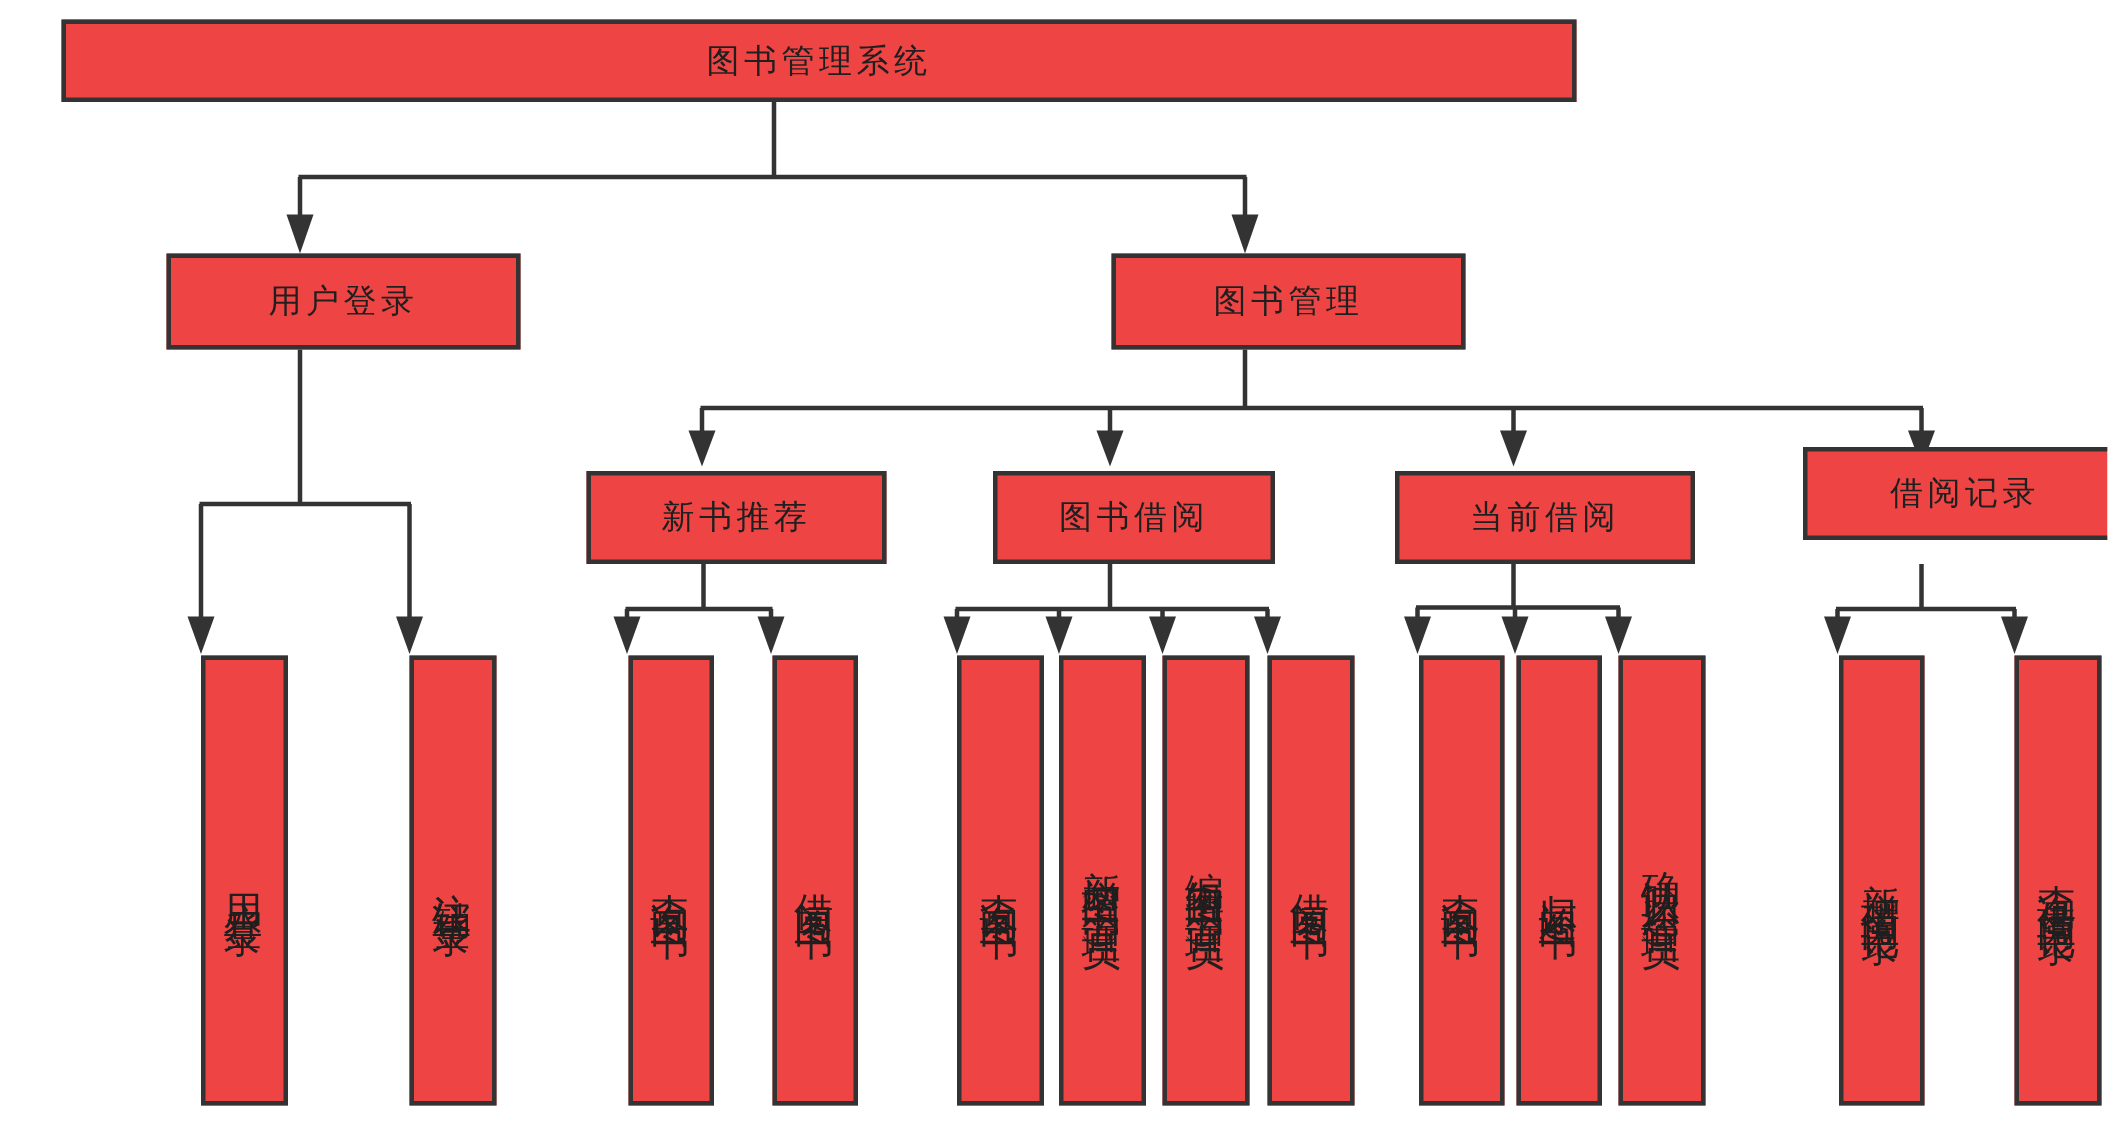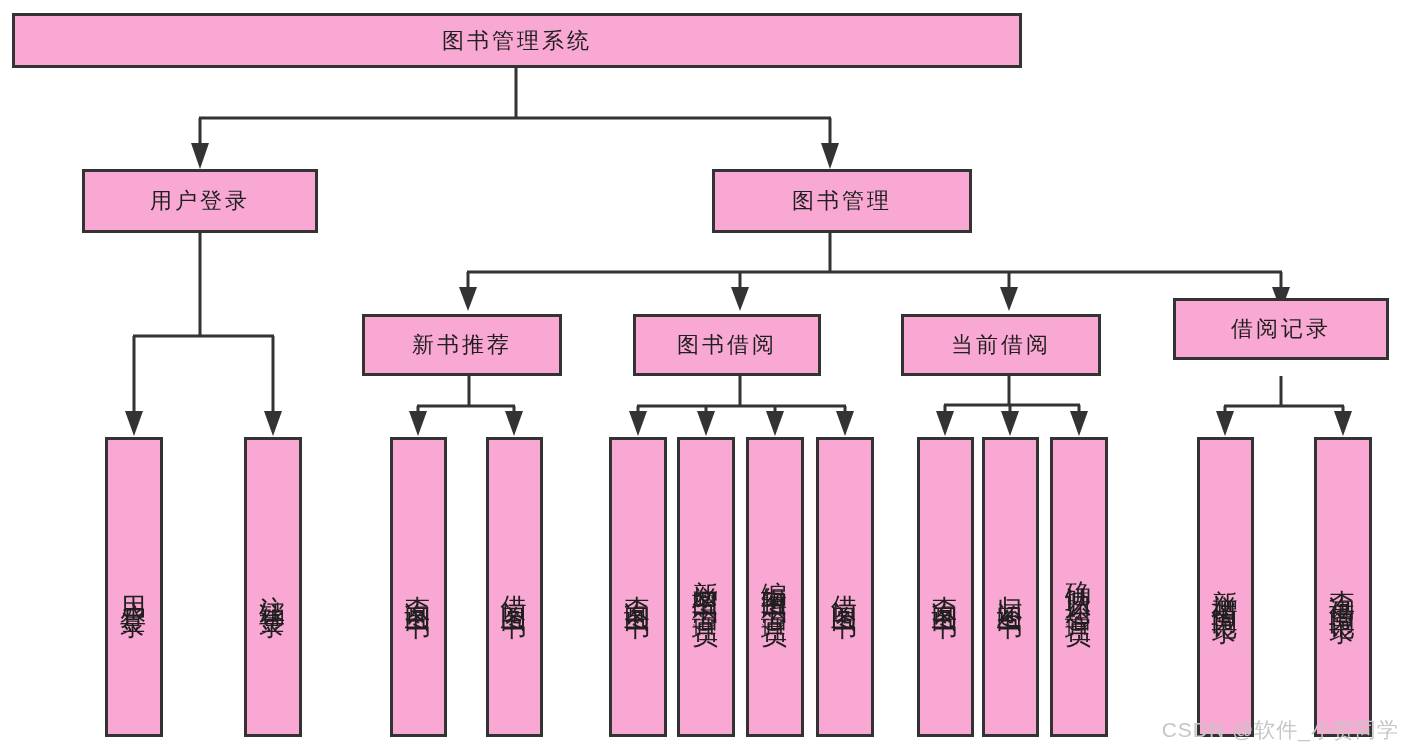--- a/index.html
+++ b/index.html
@@ -7,23 +7,23 @@
   .canvas {
     position:relative; width:1405px; height:747px; overflow:hidden;
     background:var(--background);
     font-family:"Liberation Sans", sans-serif;
   }
   .connectors { position:absolute; left:0; top:0; z-index:1; }
   .connectors path { stroke:var(--line); stroke-width:3; fill:none; }
   .connectors polygon { fill:var(--line); stroke:none; }
   .node {
     position:absolute; box-sizing:border-box; z-index:2;
-    background:#f9a8d4; border:3px solid var(--line);
+    background:#ef4444; border:3px solid var(--line);
     display:flex; align-items:center; justify-content:center;
-    color:var(--text); white-space:nowrap;
+    color:var(--text); white-space:nowrap;margin-left:29px;
   }
   .h-node { font-size:22px; letter-spacing:3px; }
   .v-node {
     writing-mode:vertical-rl; text-orientation:mixed;
     font-size:26px; letter-spacing:6px; white-space:normal;
   }
   .watermark {
     position:absolute; right:6px; bottom:3px; z-index:5;
     color:var(--watermark); font-size:21px; letter-spacing:1px;
   }
@@ -65,21 +65,21 @@
     <polygon points="1070,411 1088,411 1079,436"></polygon>
 
     <path d="M1281 376 V406 M1224 406 H1344 M1225 406 V412 M1343 406 V412"></path>
     <polygon points="1216,411 1234,411 1225,436"></polygon>
     <polygon points="1334,411 1352,411 1343,436"></polygon>
   </svg>
 
   <div class="node h-node" style="left:12px; top:13px; width:1010px; height:55px;">图书管理系统</div>
 
   <div class="node h-node" style="left:82px; top:169px; width:236px; height:64px;">用户登录</div>
-  <div class="node h-node" style="left:712px; top:169px; width:260px; height:64px;">图书管理</div>
+  <div class="node h-node" style="left:712px; top:169px; width:236px; height:64px;">图书管理</div>
 
   <div class="node h-node" style="left:362px; top:314px; width:200px; height:62px;">新书推荐</div>
   <div class="node h-node" style="left:633px; top:314px; width:188px; height:62px;">图书借阅</div>
   <div class="node h-node" style="left:901px; top:314px; width:200px; height:62px;">当前借阅</div>
   <div class="node h-node" style="left:1173px; top:298px; width:216px; height:62px;font-family:Liberation Mono, monospace;">借阅记录</div>
 
   <div class="node v-node" style="left:105px; top:437px; width:58px; height:300px;">用户登录</div>
   <div class="node v-node" style="left:244px; top:437px; width:58px; height:300px;">注销登录</div>
 
   <div class="node v-node" style="left:390px; top:437px; width:57px; height:300px;">查询图书</div>
@@ -90,14 +90,13 @@
   <div class="node v-node" style="left:746px; top:437px; width:58px; height:300px;">编辑图书（管理员）</div>
   <div class="node v-node" style="left:816px; top:437px; width:58px; height:300px;">借阅图书</div>
 
   <div class="node v-node" style="left:917px; top:437px; width:57px; height:300px;">查询图书</div>
   <div class="node v-node" style="left:982px; top:437px; width:57px; height:300px;">归还图书</div>
   <div class="node v-node" style="left:1050px; top:437px; width:58px; height:300px;">确认归还（管理员）</div>
 
   <div class="node v-node" style="left:1197px; top:437px; width:57px; height:300px;">新增借阅记录</div>
   <div class="node v-node" style="left:1314px; top:437px; width:58px; height:300px;">查询借阅记录</div>
 
-  <div class="watermark">CSDN @软件_小贺同学</div>
 </div>
 
 </body></html>

